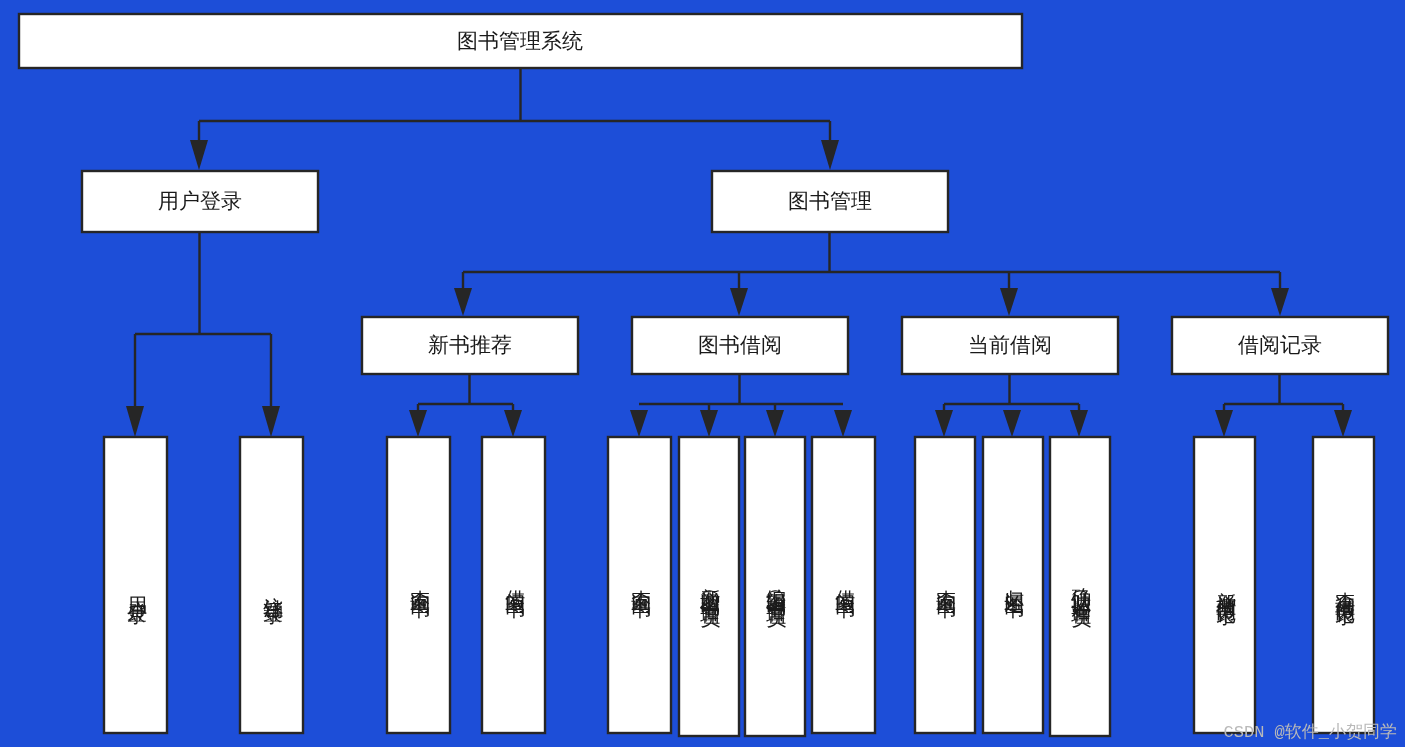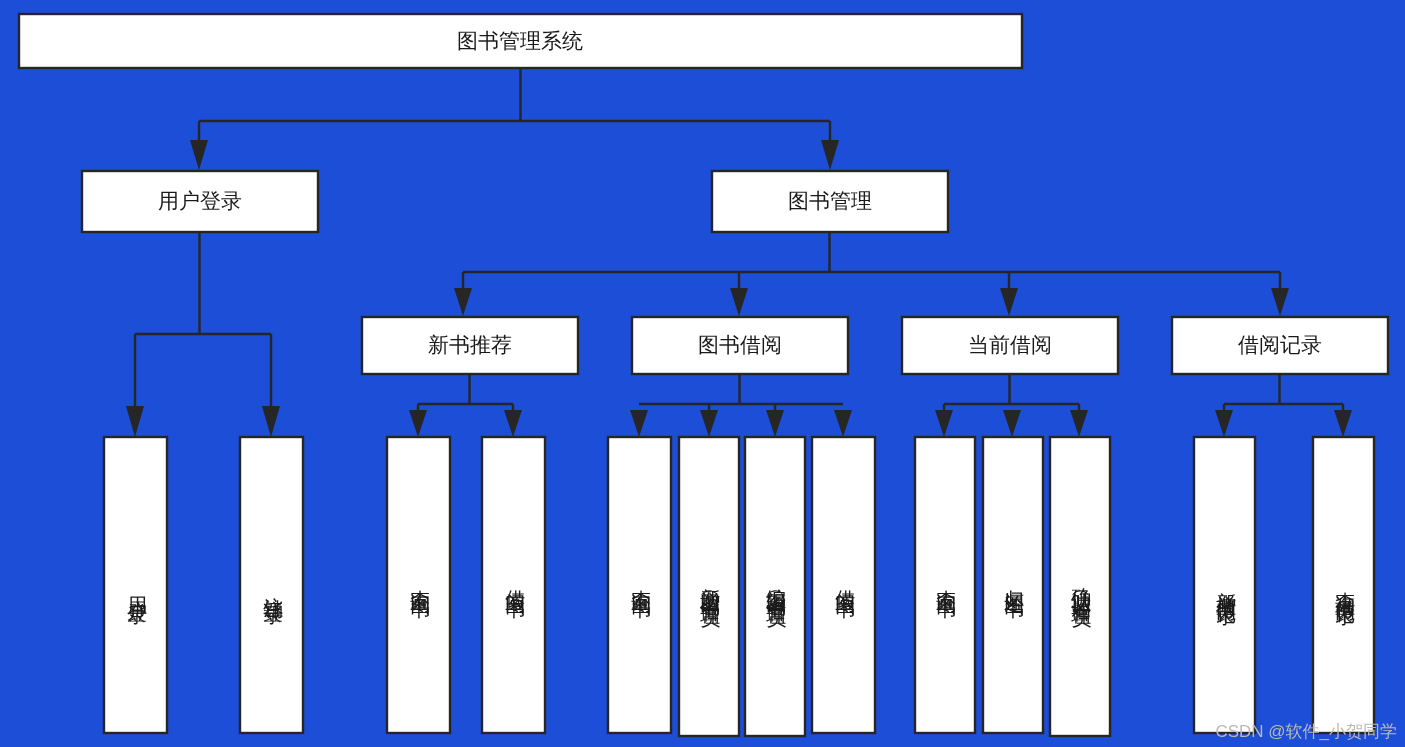--- a/index.html
+++ b/index.html
@@ -50,21 +50,21 @@
     stroke-linecap: butt;
   }
   .arrow-head {
     fill: #262626;
     stroke: none;
   }
   .watermark {
     position: absolute;
     right: 8px;
     bottom: 4px;
-    font-family: Liberation Sans, sans-serif;
+    font-family: Liberation Mono, monospace;
     font-size: 17px;
     color: #b9b9b9;
     white-space: nowrap;
     user-select: none;
   }
 </style>
 </head>
 <body>
 
 <div id="diagram-root">

